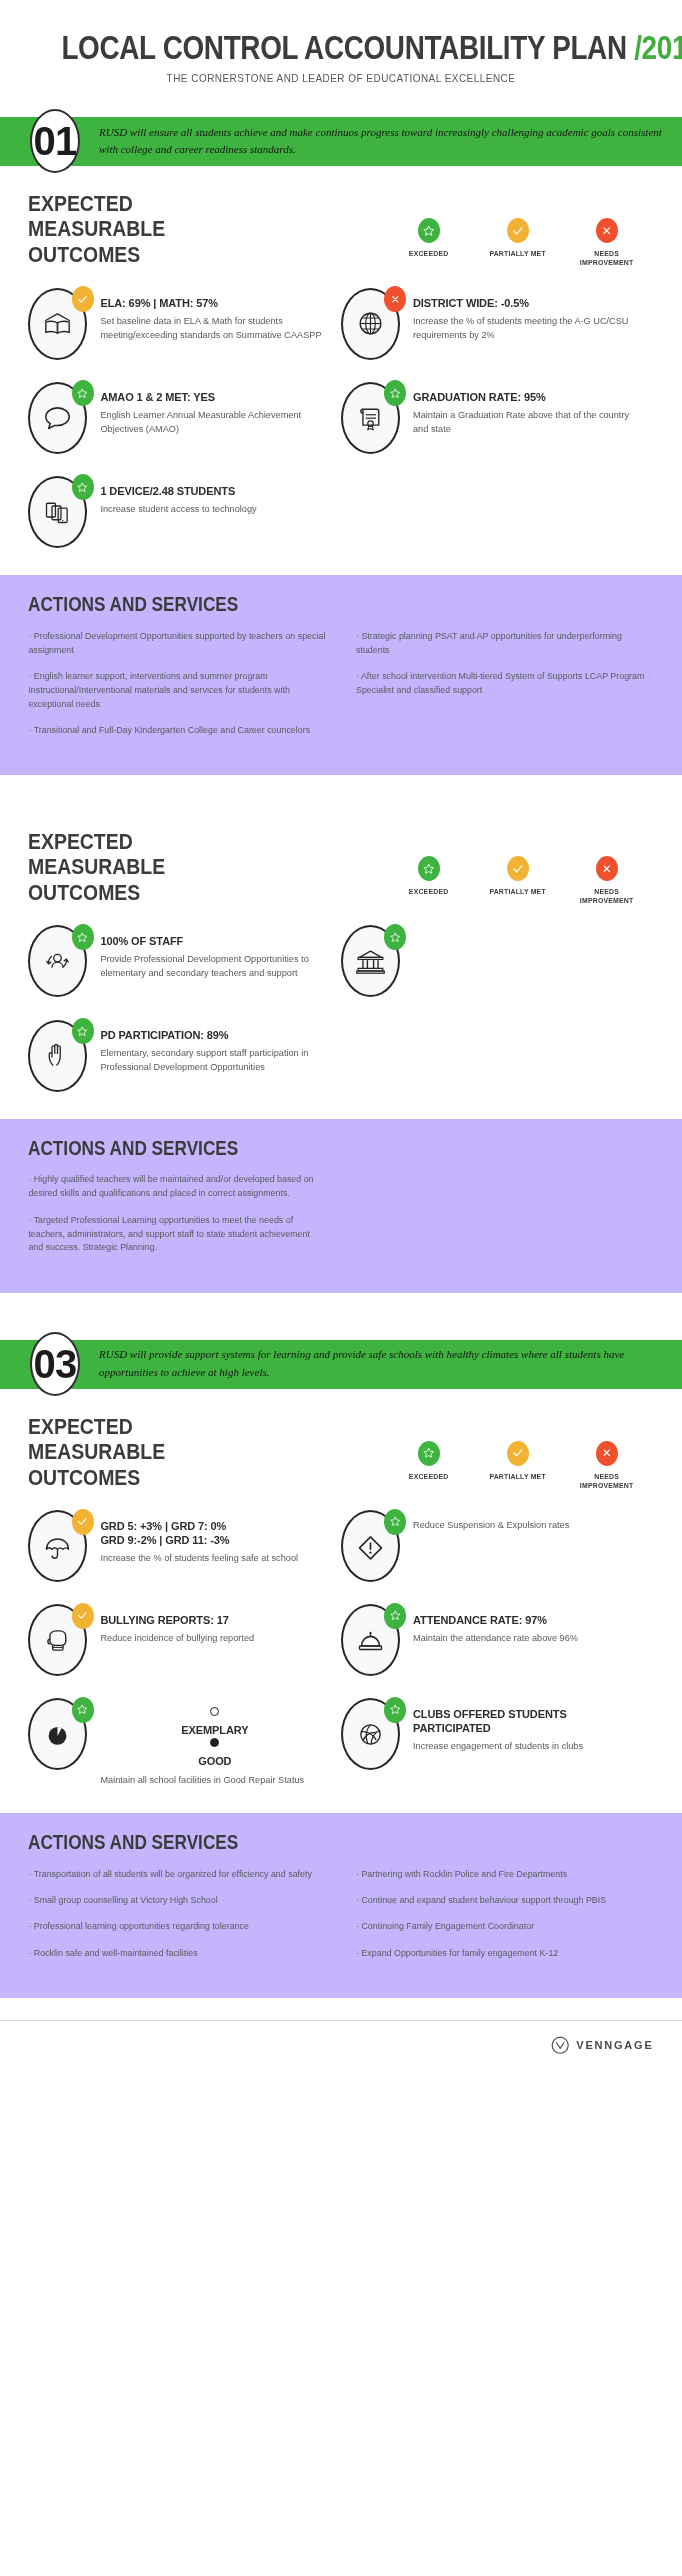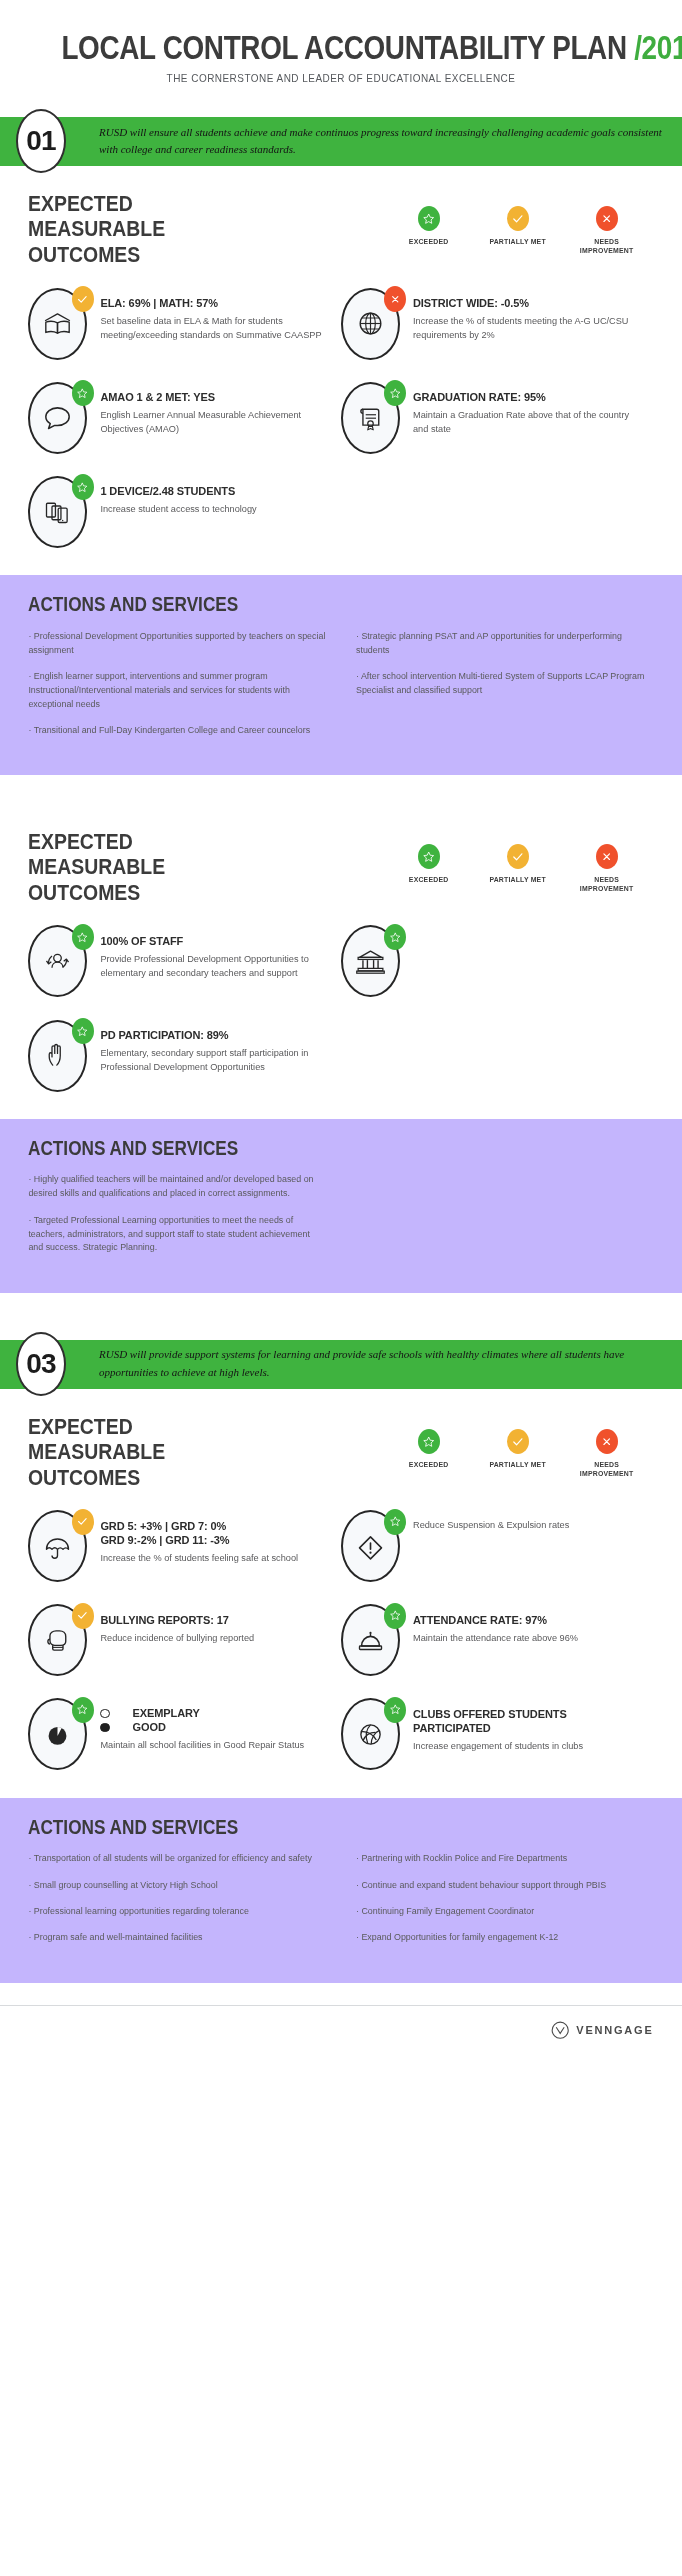--- a/index.html
+++ b/index.html
@@ -37,50 +37,50 @@
   .banner {
     position: relative;
     background: #3fb33f;
     height: 49px;
     margin-top: 18.4px;
     display: flex;
     align-items: center;
   }
   .banner-num {
     position: absolute;
-    left: 16px;
+    left: 30px;
     top: 50%;
     transform: translateY(-50%);
     width: 50px; height: 64px;
     border: 2.1px solid #2f2f2f;
     border-radius: 50%;
     background: #ffffff;
     display: flex; align-items: center; justify-content: center;
     font-family: "Liberation Sans Narrow", "Liberation Sans", sans-serif;
-    font-size: 28px;
+    font-size: 40px;
     font-weight: bold;
     color: #1c1c1c;
     letter-spacing: -0.8px;
     z-index: 4;
   }
   .banner-text {
     margin-left: 99px;
     margin-right: 20px;
     font-family: "Liberation Serif", serif;
     font-style: italic;
     font-size: 11px;
     line-height: 1.62;
     color: #141414;
   }
 
   
   .section-body { padding: 0 28.4px; }
   .emo-row {
     display: flex;
-    align-items: center;
+    align-items: flex-end;
     justify-content: space-between;
     padding-top: 25px;
     padding-bottom: 6.7px;
   }
   .emo-title {
     font-family: "Liberation Sans Narrow", "Liberation Sans", sans-serif;
     font-size: 22.6px;
     font-weight: bold;
     line-height: 1.13;
     color: #3b3b3b;
@@ -129,21 +129,21 @@
     margin-bottom: 5px;
     letter-spacing: -0.1px;
   }
   .metric-desc {
     font-size: 9.2px;
     color: #59595b;
     line-height: 1.52;
   }
 
   
-  .swatch-line { display:flex; align-items:center; gap:23px; line-height:1.25; }
+  .swatch-line { display:flex; align-items:center; gap:8px; line-height:1.25;flex-direction:column; }
   .swatch { width: 9.2px; height: 9.2px; border-radius: 50%; border: 1.7px solid #1f1f1f; flex:0 0 auto; }
   .swatch.filled { background: #1f1f1f; }
 
   
   .actions {
     background: #c4b5fd;
     margin-top: 13.4px;
     padding: 18.4px 28.4px 25px 28.4px;
   }
   .actions-title {
@@ -623,21 +623,21 @@
           </div>
         </div>
       </div>
       <div class="actions">
         <div class="actions-title">ACTIONS AND SERVICES</div>
         <div class="actions-cols">
           <div class="actions-col">
             <div class="action-item">· Transportation of all students will be organized for efficiency and safety</div>
             <div class="action-item">· Small group counselling at Victory High School</div>
             <div class="action-item">· Professional learning opportunities regarding tolerance</div>
-            <div class="action-item">· Program safe and well-maintained facilities</div>
+            <div class="action-item">· Rocklin safe and well-maintained facilities</div>
           </div>
           <div class="actions-col">
             <div class="action-item">· Partnering with Rocklin Police and Fire Departments</div>
             <div class="action-item">· Continue and expand student behaviour support through PBIS</div>
             <div class="action-item">· Continuing Family Engagement Coordinator</div>
             <div class="action-item">· Expand Opportunities for family engagement K-12</div>
           </div>
         </div>
       </div>
     </div>

